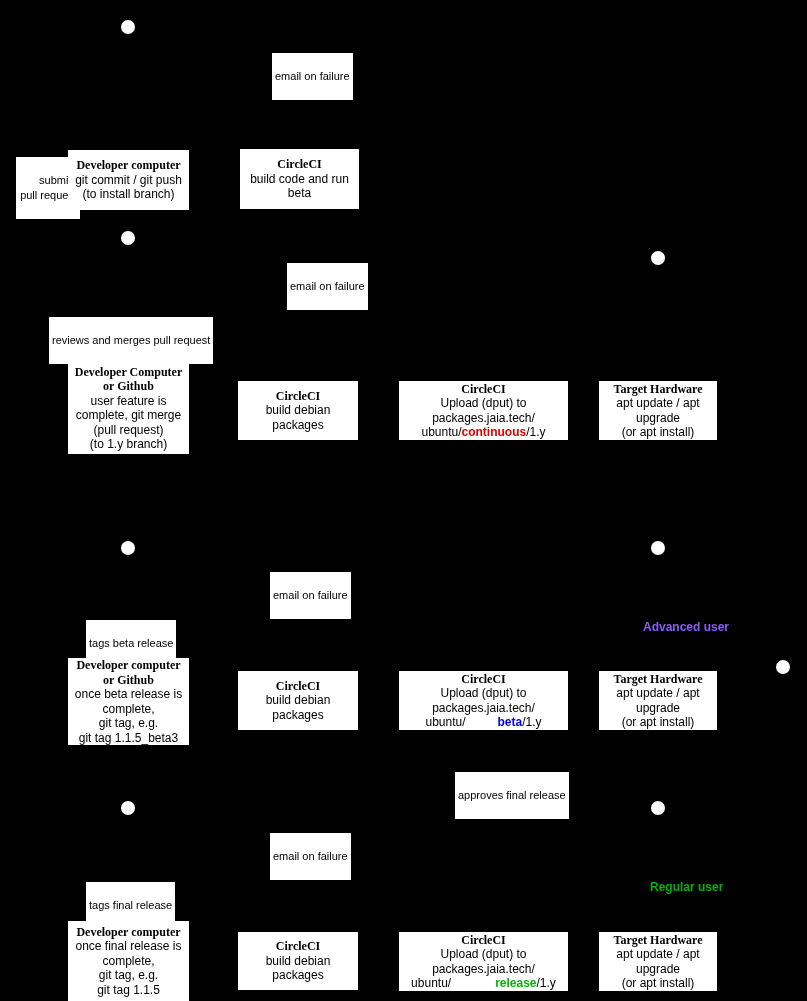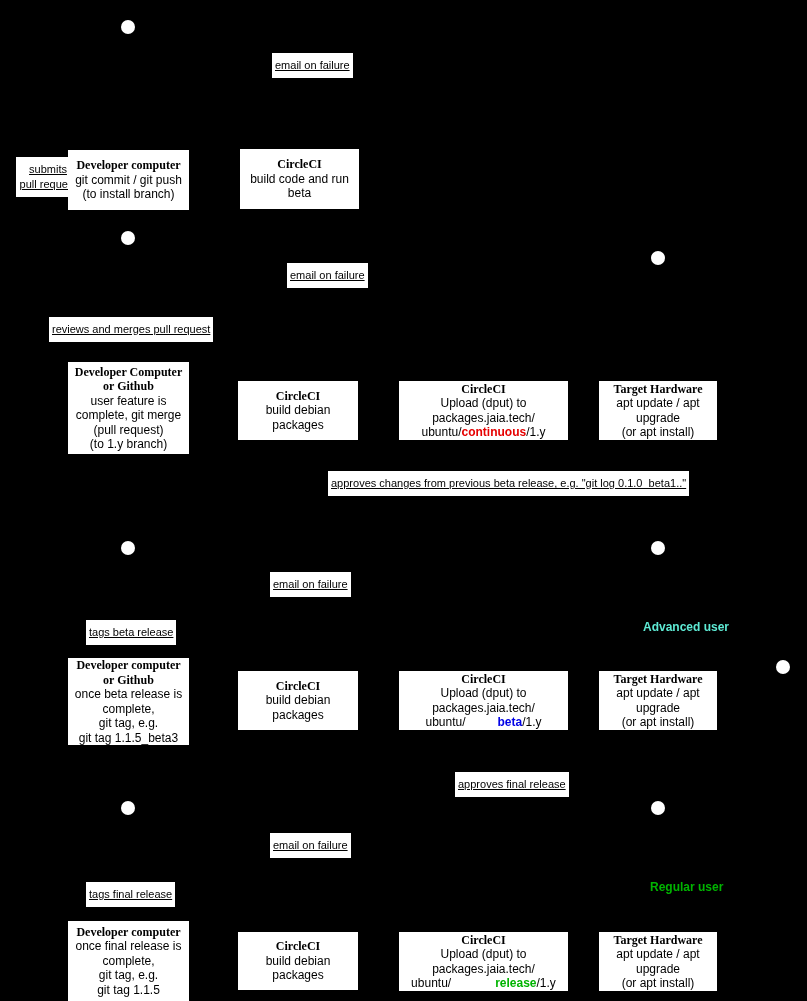--- a/index.html
+++ b/index.html
@@ -26,24 +26,23 @@
   }
   .bt{font-weight:bold;font-family:Liberation Serif, serif;}
   .bl{font-weight:normal;}
   .bl b{font-weight:bold;}
   .lbl{
     position:absolute;
     background:#fff;
     color:#000;
     font-size:11px;
     line-height:15px;
-    padding:5px 3px;
+    padding:16px 3px;
     white-space:pre-line;
-    text-align:center;
-    text-decoration:underline;
+    text-align:right;
   }
   .user-lbl{
     position:absolute;
     background:transparent;
     font-size:12px;
     font-weight:bold;
     white-space:nowrap;
   }
   .dot{
     position:absolute;
@@ -107,25 +106,24 @@
     <div class="bl"><span>ubuntu/</span><b style="color: rgb(230, 0, 0);">continuous</b><span>/1.y</span></div>
   </div>
 
   <div class="box" style="left:599px;top:381px;width:118px;height:59px">
     <div class="bt">Target Hardware</div>
     <div class="bl">apt update / apt</div>
     <div class="bl">upgrade</div>
     <div class="bl">(or apt install)</div>
   </div>
 
-  <div class="lbl" style="left:328px;top:471px">approves changes from previous beta release, e.g. "git log 0.1.0_beta1.."</div>
 
   <div class="lbl" style="left:270px;top:572px">email on failure</div>
   <div class="lbl" style="left:86px;top:620px">tags beta release</div>
-  <div class="user-lbl" style="left: 643px; top: 620px; color: #5eead4;">Advanced user</div>
+  <div class="user-lbl" style="left: 643px; top: 620px; color: #8b5cf6;">Advanced user</div>
 
   <div class="box" style="left:68px;top:658px;width:121px;height:87px">
     <div class="bt">Developer computer</div>
     <div class="bt">or Github</div>
     <div class="bl">once beta release is</div>
     <div class="bl">complete,</div>
     <div class="bl">git tag, e.g.</div>
     <div class="bl">git tag 1.1.5_beta3</div>
   </div>
 

